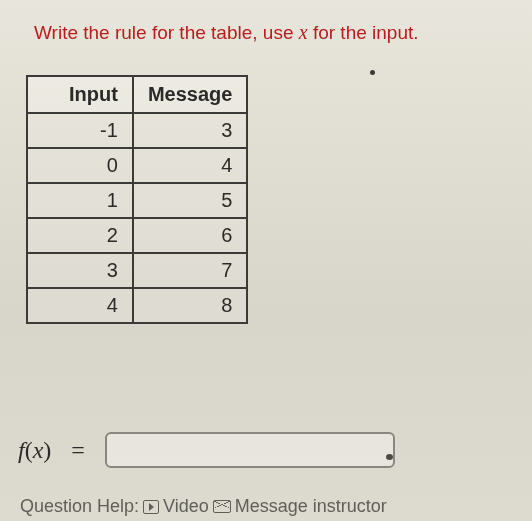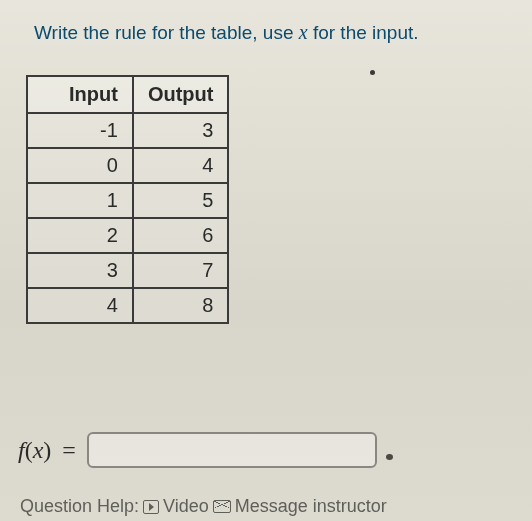--- a/index.html
+++ b/index.html
@@ -13,21 +13,21 @@
       background: linear-gradient(180deg, #e8e6dc 0%, #e0ddd2 30%, #d8d5ca 60%, #dddad0 100%);
       font-family: Arial, sans-serif;
       color: #2a2a2a;
       position: relative;
       overflow: hidden;
     }
     .prompt {
       padding: 18px 20px 10px 34px;
       font-size: 19px;
       line-height: 1.4;
-      color: #0c4a6e;
+      color: #b91c1c;
     }
     .math-var {
       font-family: 'Times New Roman', serif;
       font-style: italic;
       font-size: 20px;
     }
     .table-wrap {
       margin: 18px 0 0 26px;
     }
     table {
@@ -66,21 +66,21 @@
       height: 5px;
       background: #3a3a38;
       border-radius: 50%;
     }
     .answer-row {
       position: absolute;
       left: 18px;
       top: 432px;
       display: flex;
       align-items: center;
-      gap: 7px;
+      gap: 16px;
     }
     .fx-label {
       font-family: 'Times New Roman', serif;
       font-size: 24px;
       color: #2a2a28;
       font-style: italic;
     }
     .fx-label .paren {
       font-style: normal;
     }
@@ -172,21 +172,21 @@
   <span>Write the rule for the table, use </span><span class="math-var">x</span><span> for the input.</span>
 </div>
 
 <div class="dot1"></div>
 
 <div class="table-wrap">
   <table>
     <thead>
       <tr>
         <th class="input-col">Input</th>
-        <th class="output-col">Output</th>
+        <th class="output-col">Message</th>
       </tr>
     </thead>
     <tbody>
       <tr>
         <td>-1</td>
         <td>3</td>
       </tr>
       <tr>
         <td>0</td>
         <td>4</td>

